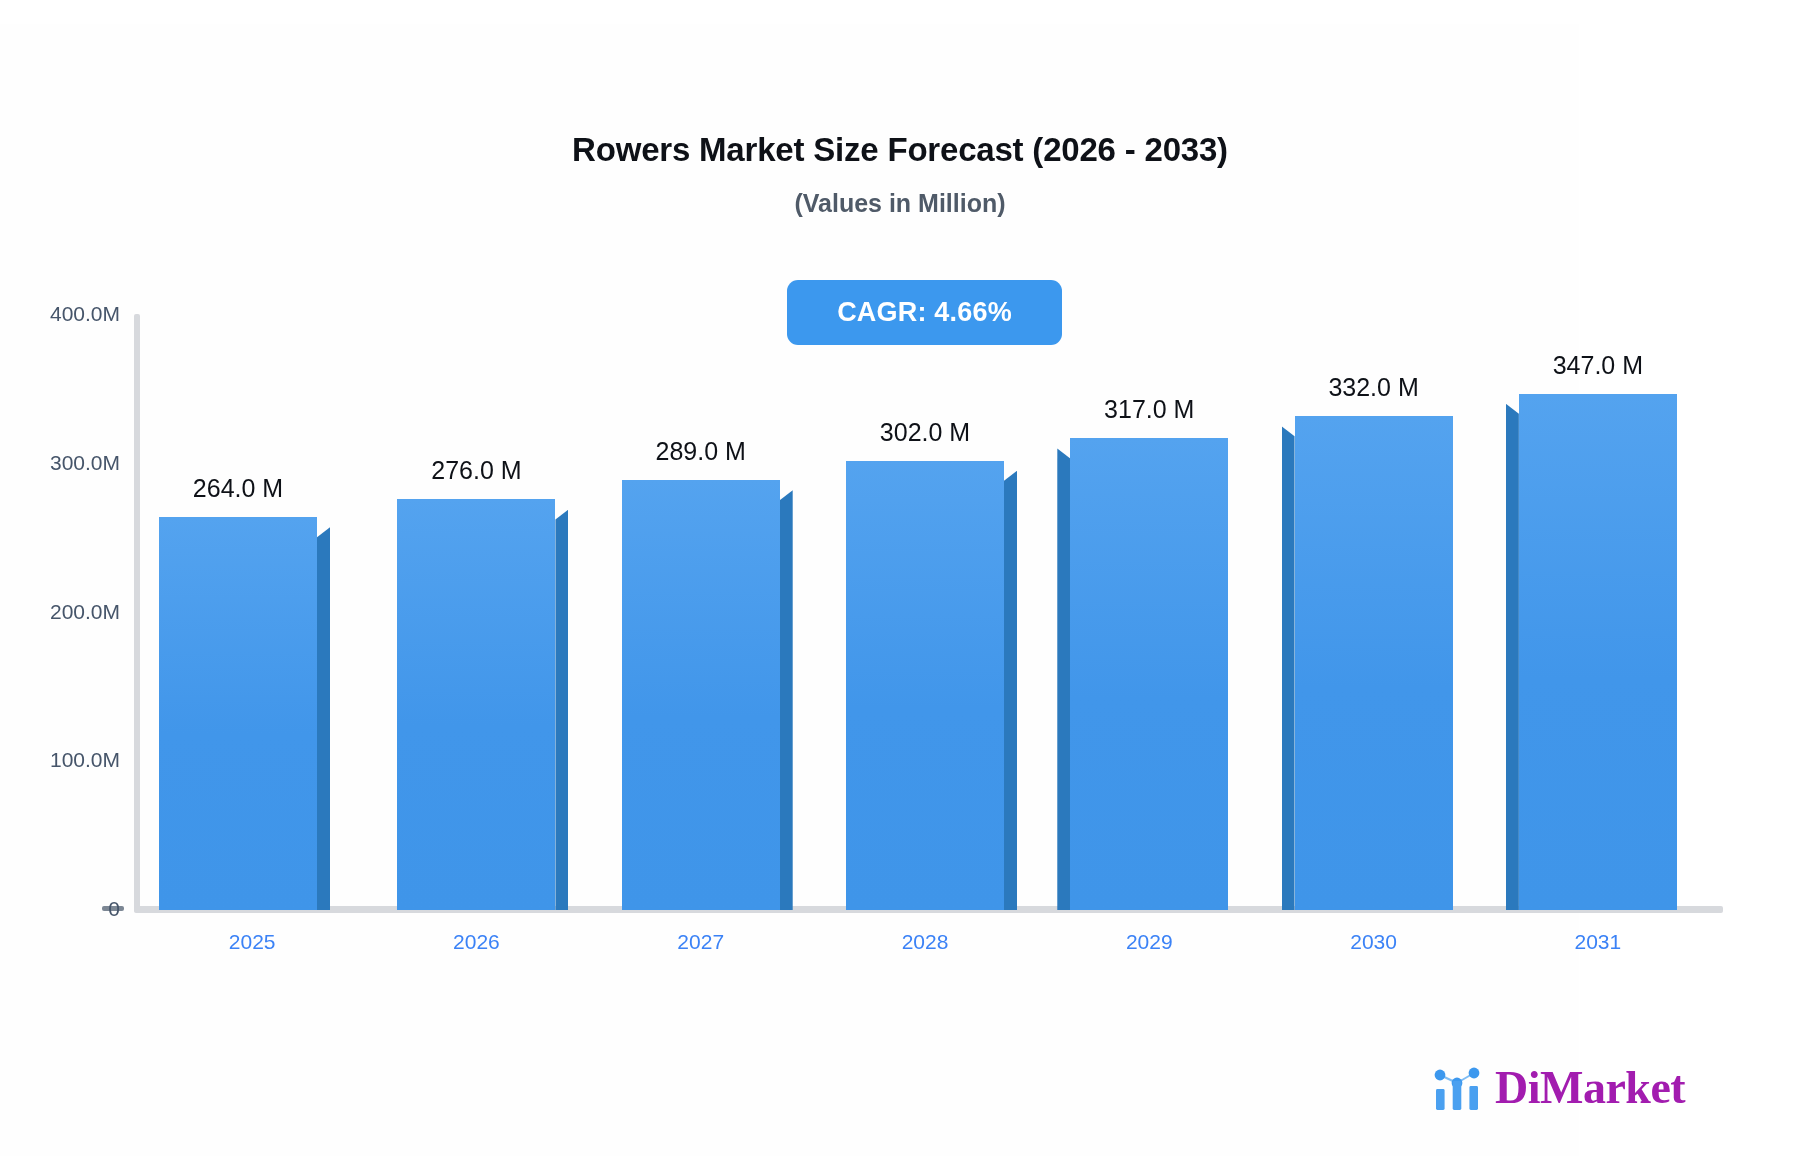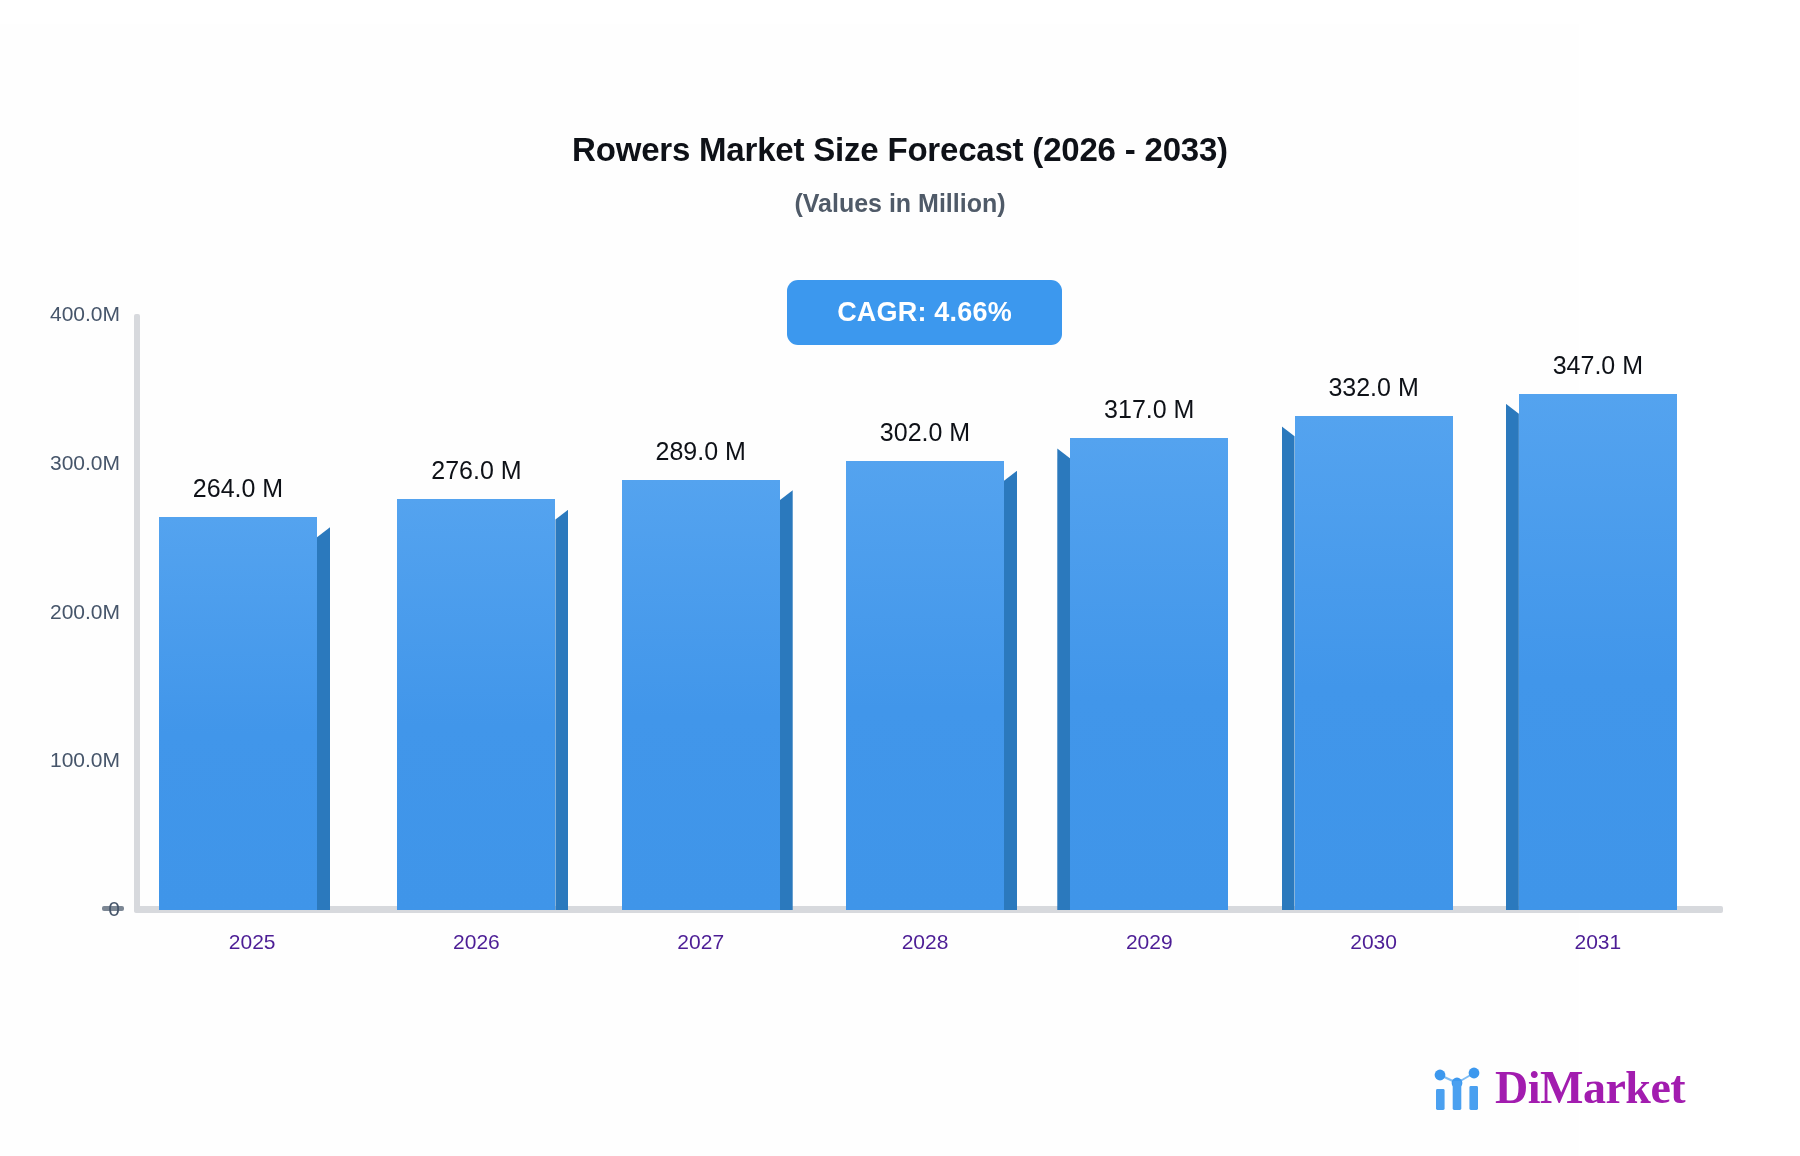--- a/index.html
+++ b/index.html
@@ -148,21 +148,21 @@
     color: #0e1117;
     white-space: nowrap;
     font-family: "Liberation Sans", sans-serif;
   }
   .x-label {
     position: absolute;
     left: 50%;
     transform: translateX(-50%);
     top: 906px;
     font-size: 21px;
-    color: #4c1d95;
+    color: #3b82f6;
     white-space: nowrap;
   }
 
   
   .logo {
     position: absolute;
     left: 1432px;
     top: 1040px;
     display: flex;
     align-items: center;

